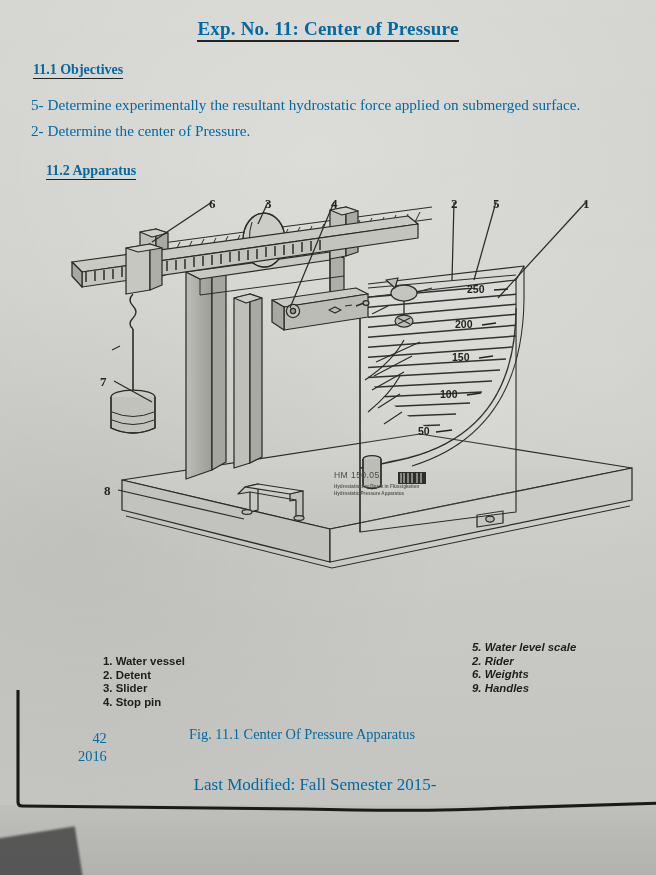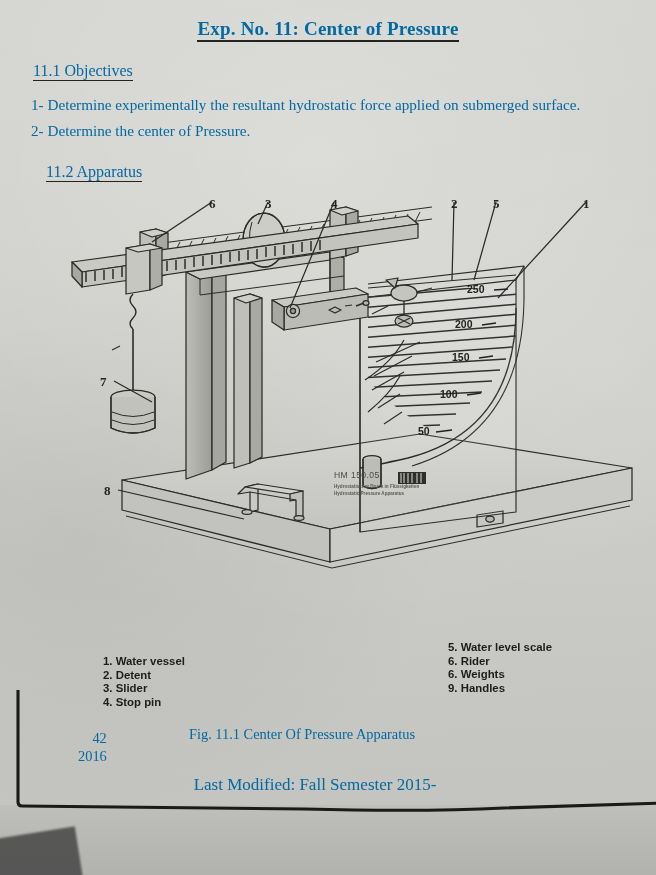--- a/index.html
+++ b/index.html
@@ -33,33 +33,33 @@
     pointer-events:none;
   }
   .txt{position:absolute;color:#0369a1;}
 
   #title{
     left:0;top:18px;width:656px;text-align:center;
     font-weight:bold;font-size:19px;letter-spacing:.2px;
   }
   #title span{border-bottom:2px solid #23231f;padding-bottom:1px;}
 
-  .h2{font-weight:normal;font-size:16px;}
+  .h2{font-weight:bold;font-size:14px;}
   .h2 span{border-bottom:1.6px solid #23231f;padding-bottom:1px;}
   #h-obj{left:33px;top:62px;}
   #h-app{left:38px;top:163px;margin-left:8px;}
 
   #obj1{left:31px;top:96px;font-size:15.2px;white-space:nowrap;}
   #obj2{left:31px;top:122px;font-size:15.2px;white-space:nowrap;}
 
   
   .legend{position:absolute;font-family:"Liberation Sans",sans-serif;
           font-weight:bold;font-size:11.4px;color:#1d1d1a;line-height:13.6px;}
   #legendL{left:103px;top:655px;}
-  #legendR{left:448px;top:641px;}
+  #legendR{left:472px;top:641px;font-style:italic;}
 
   #caption{left:0;top:726px;width:604px;text-align:center;font-size:14.4px;}
   #lastmod{left:0;top:744px;width:630px;text-align:center;font-size:17px;margin-top:31px;}
   #pg{left:78px;top:729px;font-size:14.4px;line-height:18px;text-align:right;}
 
   
   #fig{position:absolute;left:0;top:180px;width:656px;height:450px;}
   .calnum{position:absolute;font-family:"Liberation Serif",serif;
           font-weight:bold;font-size:13px;color:#23231f;}
 </style>
@@ -69,21 +69,21 @@
 <div id="page"></div>
 <div id="desk"></div>
 
 <svg id="frame" viewBox="0 0 660 130">
   <path d="M14,0 L14,112 Q14,116 18,116 L300,119 Q420,122 500,118 L660,113" fill="none" stroke="#1a1a18" stroke-width="3.1" stroke-linecap="round"></path>
 </svg>
 
 <div class="txt" id="title"><span>Exp. No. 11: Center of Pressure</span></div>
 
 <div class="txt h2" id="h-obj"><span>11.1 Objectives</span></div>
-<div class="txt" id="obj1">1- Determine experimentally the resultant hydrostatic force applied on submerged surface.</div>
+<div class="txt" id="obj1">5- Determine experimentally the resultant hydrostatic force applied on submerged surface.</div>
 <div class="txt" id="obj2">2- Determine the center of Pressure.</div>
 
 <div class="txt h2" id="h-app"><span>11.2 Apparatus</span></div>
 
 <svg id="fig" viewBox="0 0 656 450">
   <defs>
     <linearGradient id="gMetal" x1="0" y1="0" x2="0" y2="1">
       <stop offset="0" stop-color="#c5c5bf"></stop>
         <stop offset="1" stop-color="#a9a9a3"></stop>
     </linearGradient>
@@ -362,21 +362,21 @@
 <div class="calnum" style="left:104px;top:483px;">8</div>
 
 <div class="legend" id="legendL">
   <div>1. Water vessel</div>
   <div>2. Detent</div>
   <div>3. Slider</div>
   <div>4. Stop pin</div>
 </div>
 <div class="legend" id="legendR">
   <div>5. Water level scale</div>
-  <div>6. Rider</div>
+  <div>2. Rider</div>
   <div>6. Weights</div>
   <div>9. Handles</div>
 </div>
 
 <div class="txt" id="caption">Fig. 11.1 Center Of Pressure Apparatus</div>
 <div class="txt" id="lastmod">Last Modified: Fall Semester 2015-</div>
 <div class="txt" id="pg">
   <div>42</div>
   <div>2016</div>
 </div>

